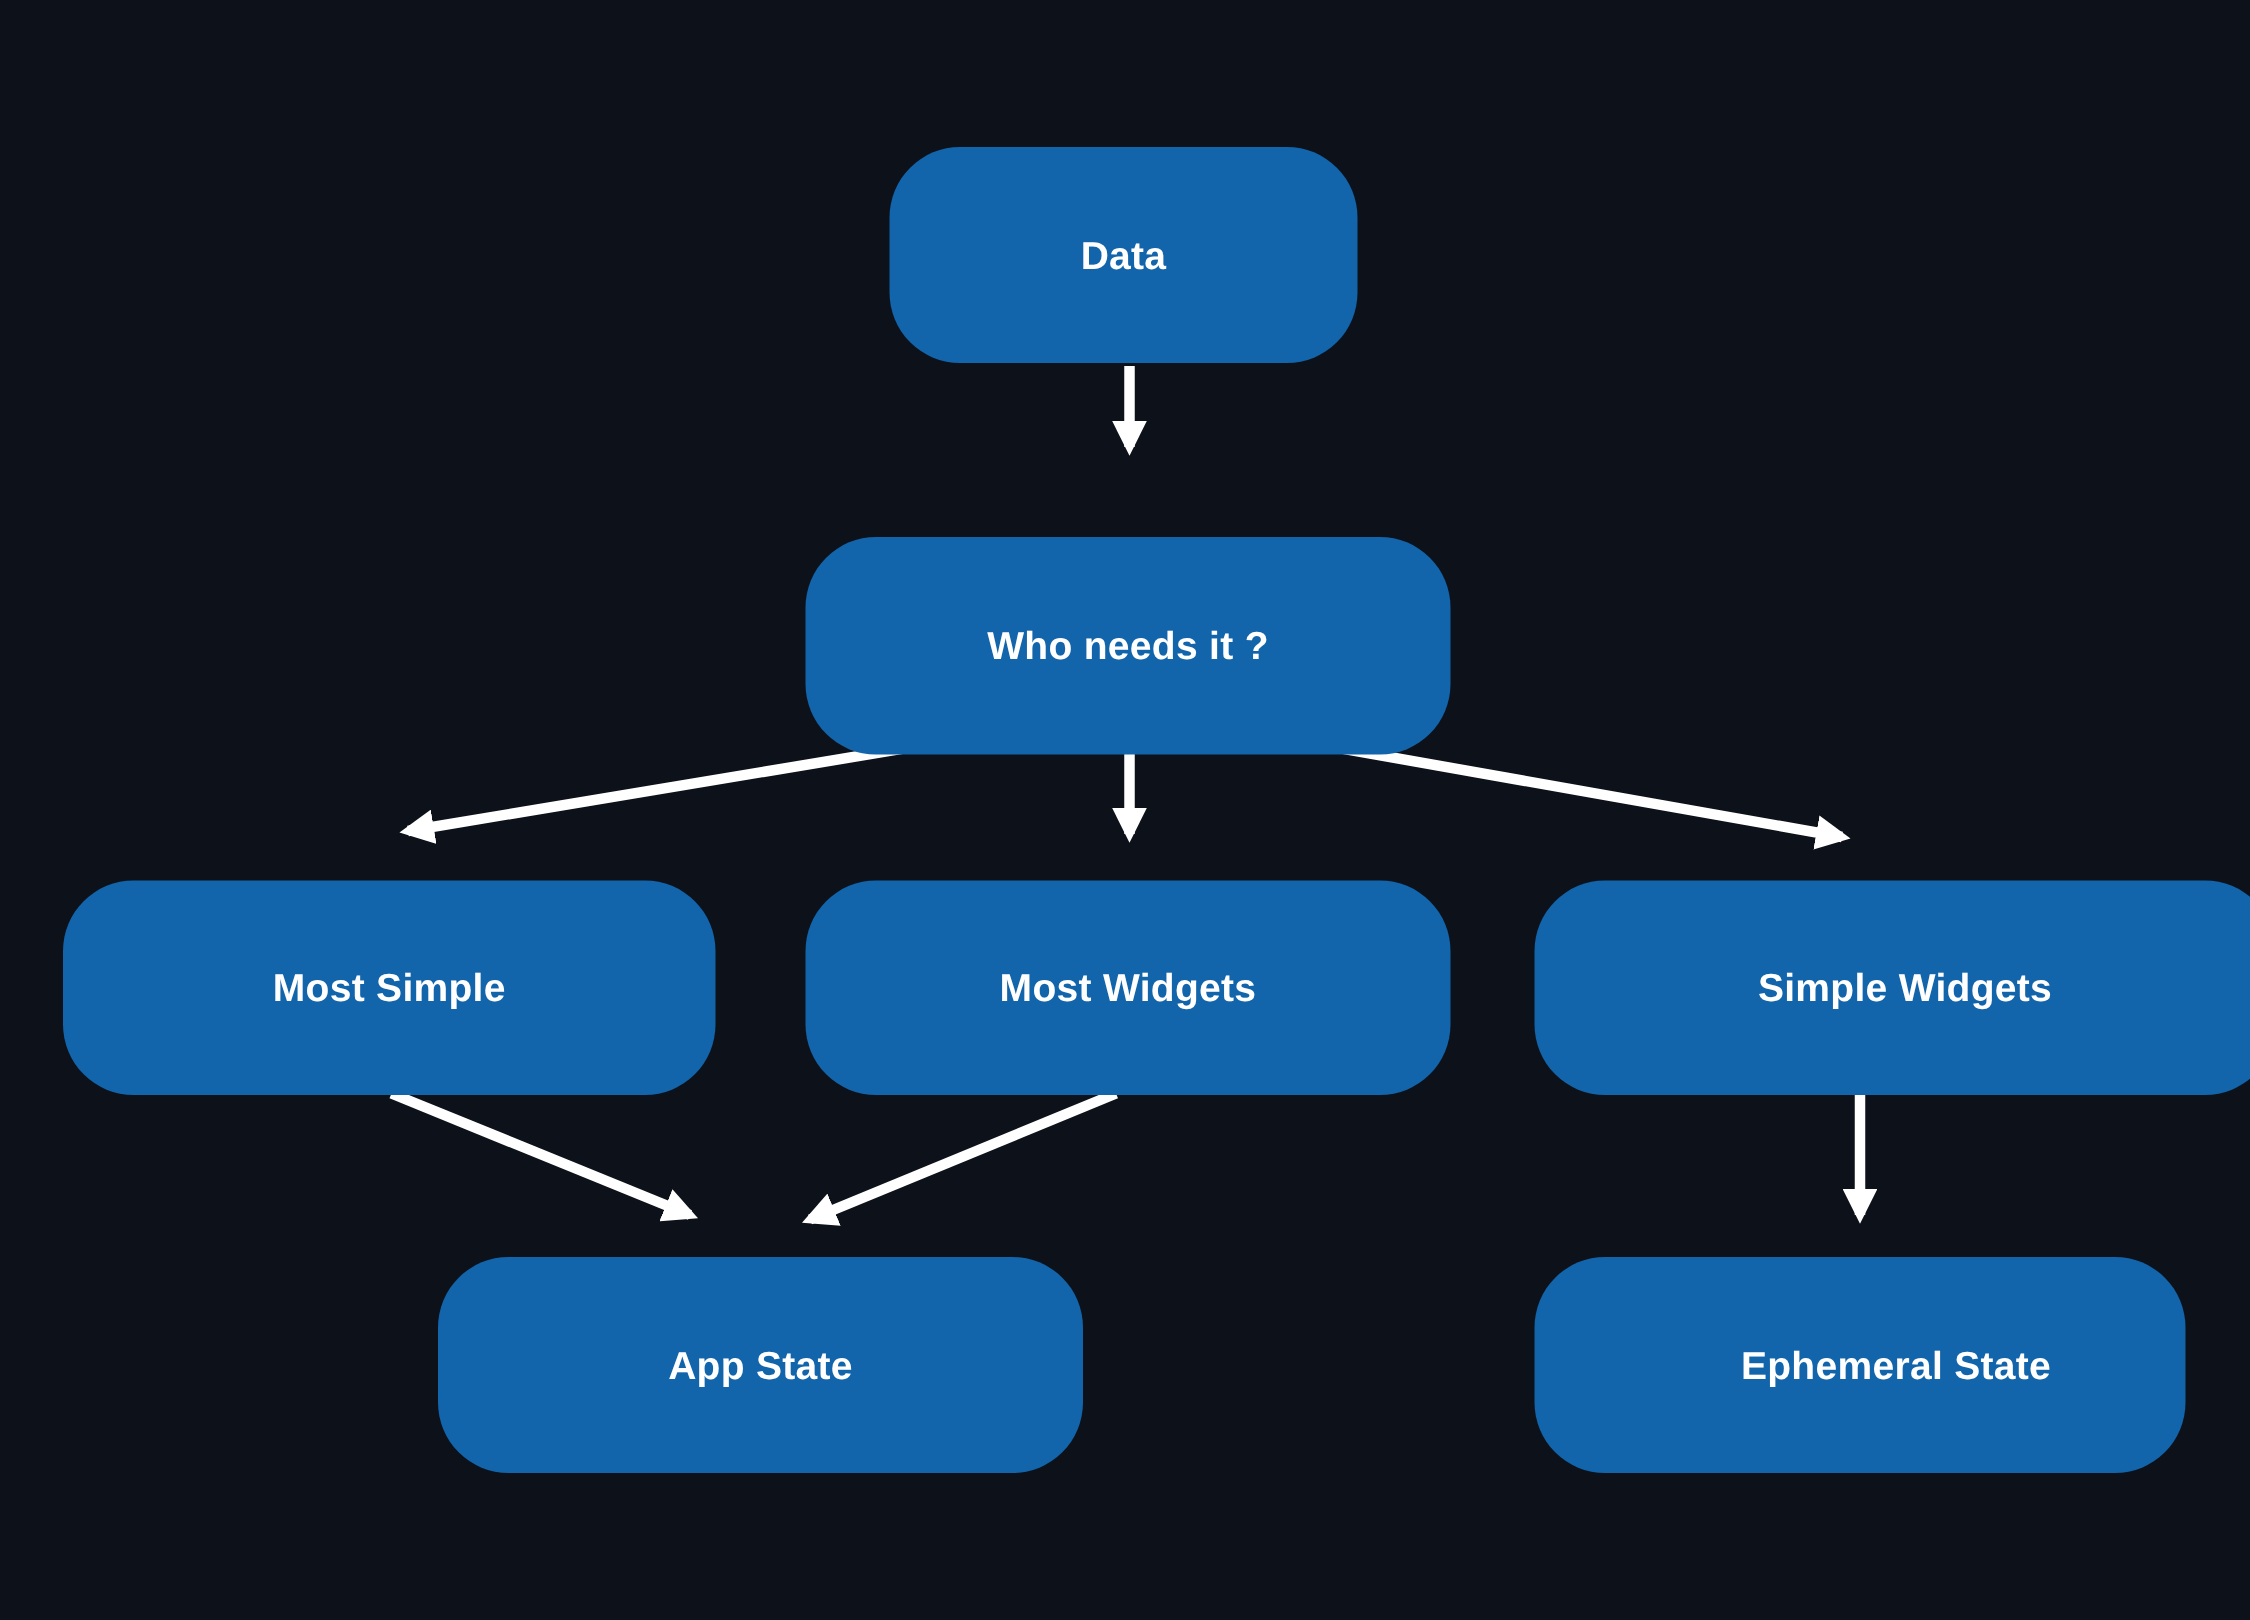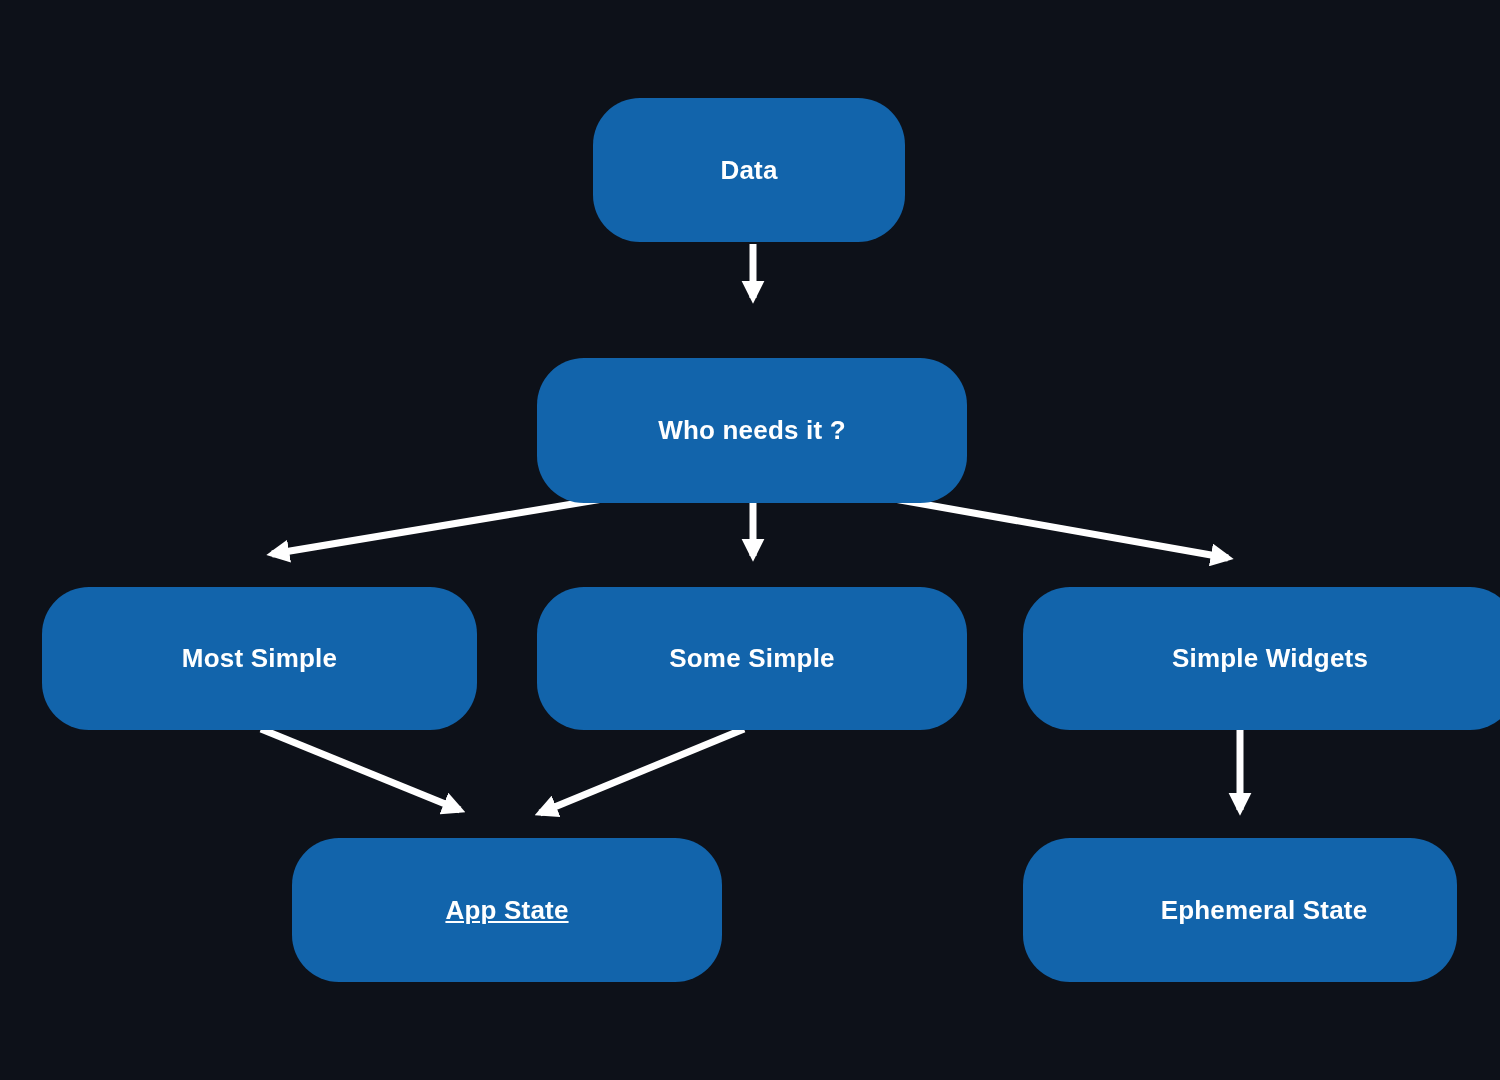--- a/index.html
+++ b/index.html
@@ -64,25 +64,25 @@
       <div class="node" style="left: 593px; top: 98px; width: 312px; height: 144px;">
         <span>Data</span>
       </div>
       <div class="node" style="left: 537px; top: 327px; width: 430px; height: 145px; margin-top: 31px;">
         <span>Who needs it ?</span>
       </div>
       <div class="node" style="left: 42px; top: 587px; width: 435px; height: 143px;">
         <span>Most Simple</span>
       </div>
       <div class="node" style="left: 537px; top: 587px; width: 430px; height: 143px;">
-        <span>Some Simple</span>
+        <span>Most Widgets</span>
       </div>
       <div class="node" style="left: 1023px; top: 587px; width: 494px; height: 143px;">
         <span>Simple Widgets</span>
       </div>
-      <div class="node" style="left: 292px; top: 838px; width: 430px; height: 144px; text-decoration: underline;">
+      <div class="node" style="left: 292px; top: 838px; width: 430px; height: 144px;">
         <span>App State</span>
       </div>
       <div class="node" style="left: 1023px; top: 838px; width: 434px; height: 144px; padding-left: 48px;">
         <span>Ephemeral State</span>
       </div>
     </div>
 </div>
 
 </body></html>

